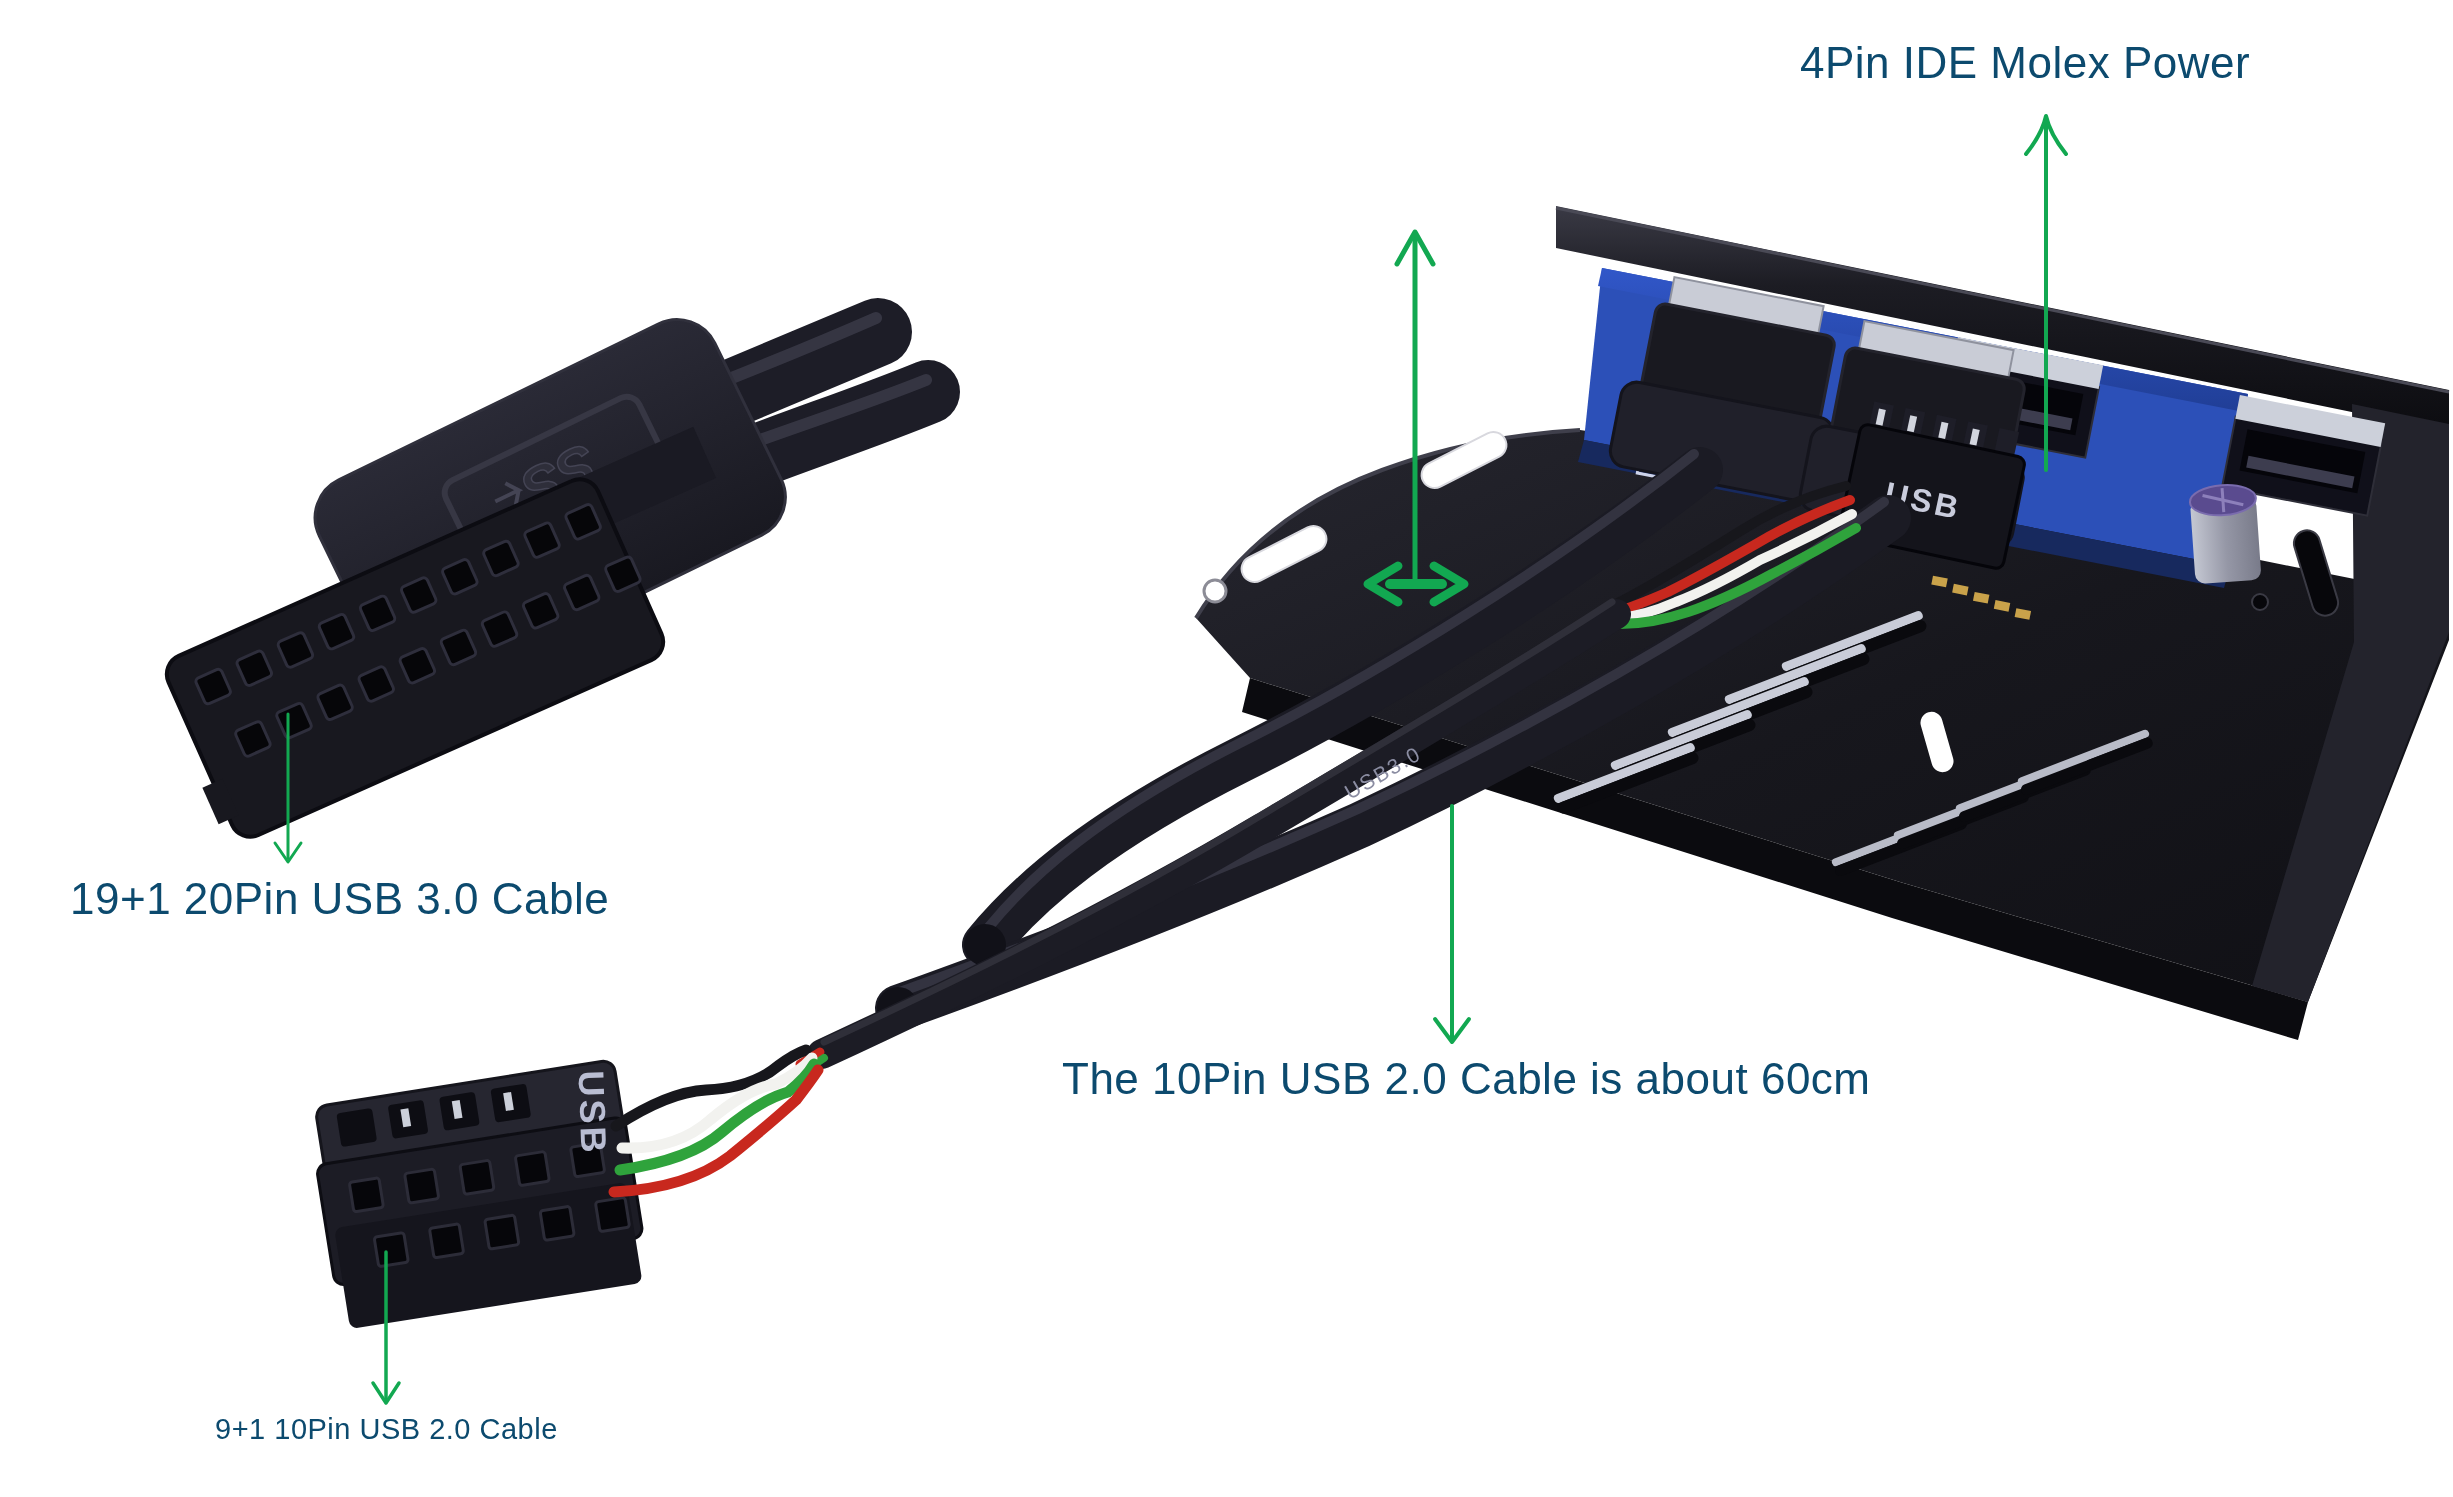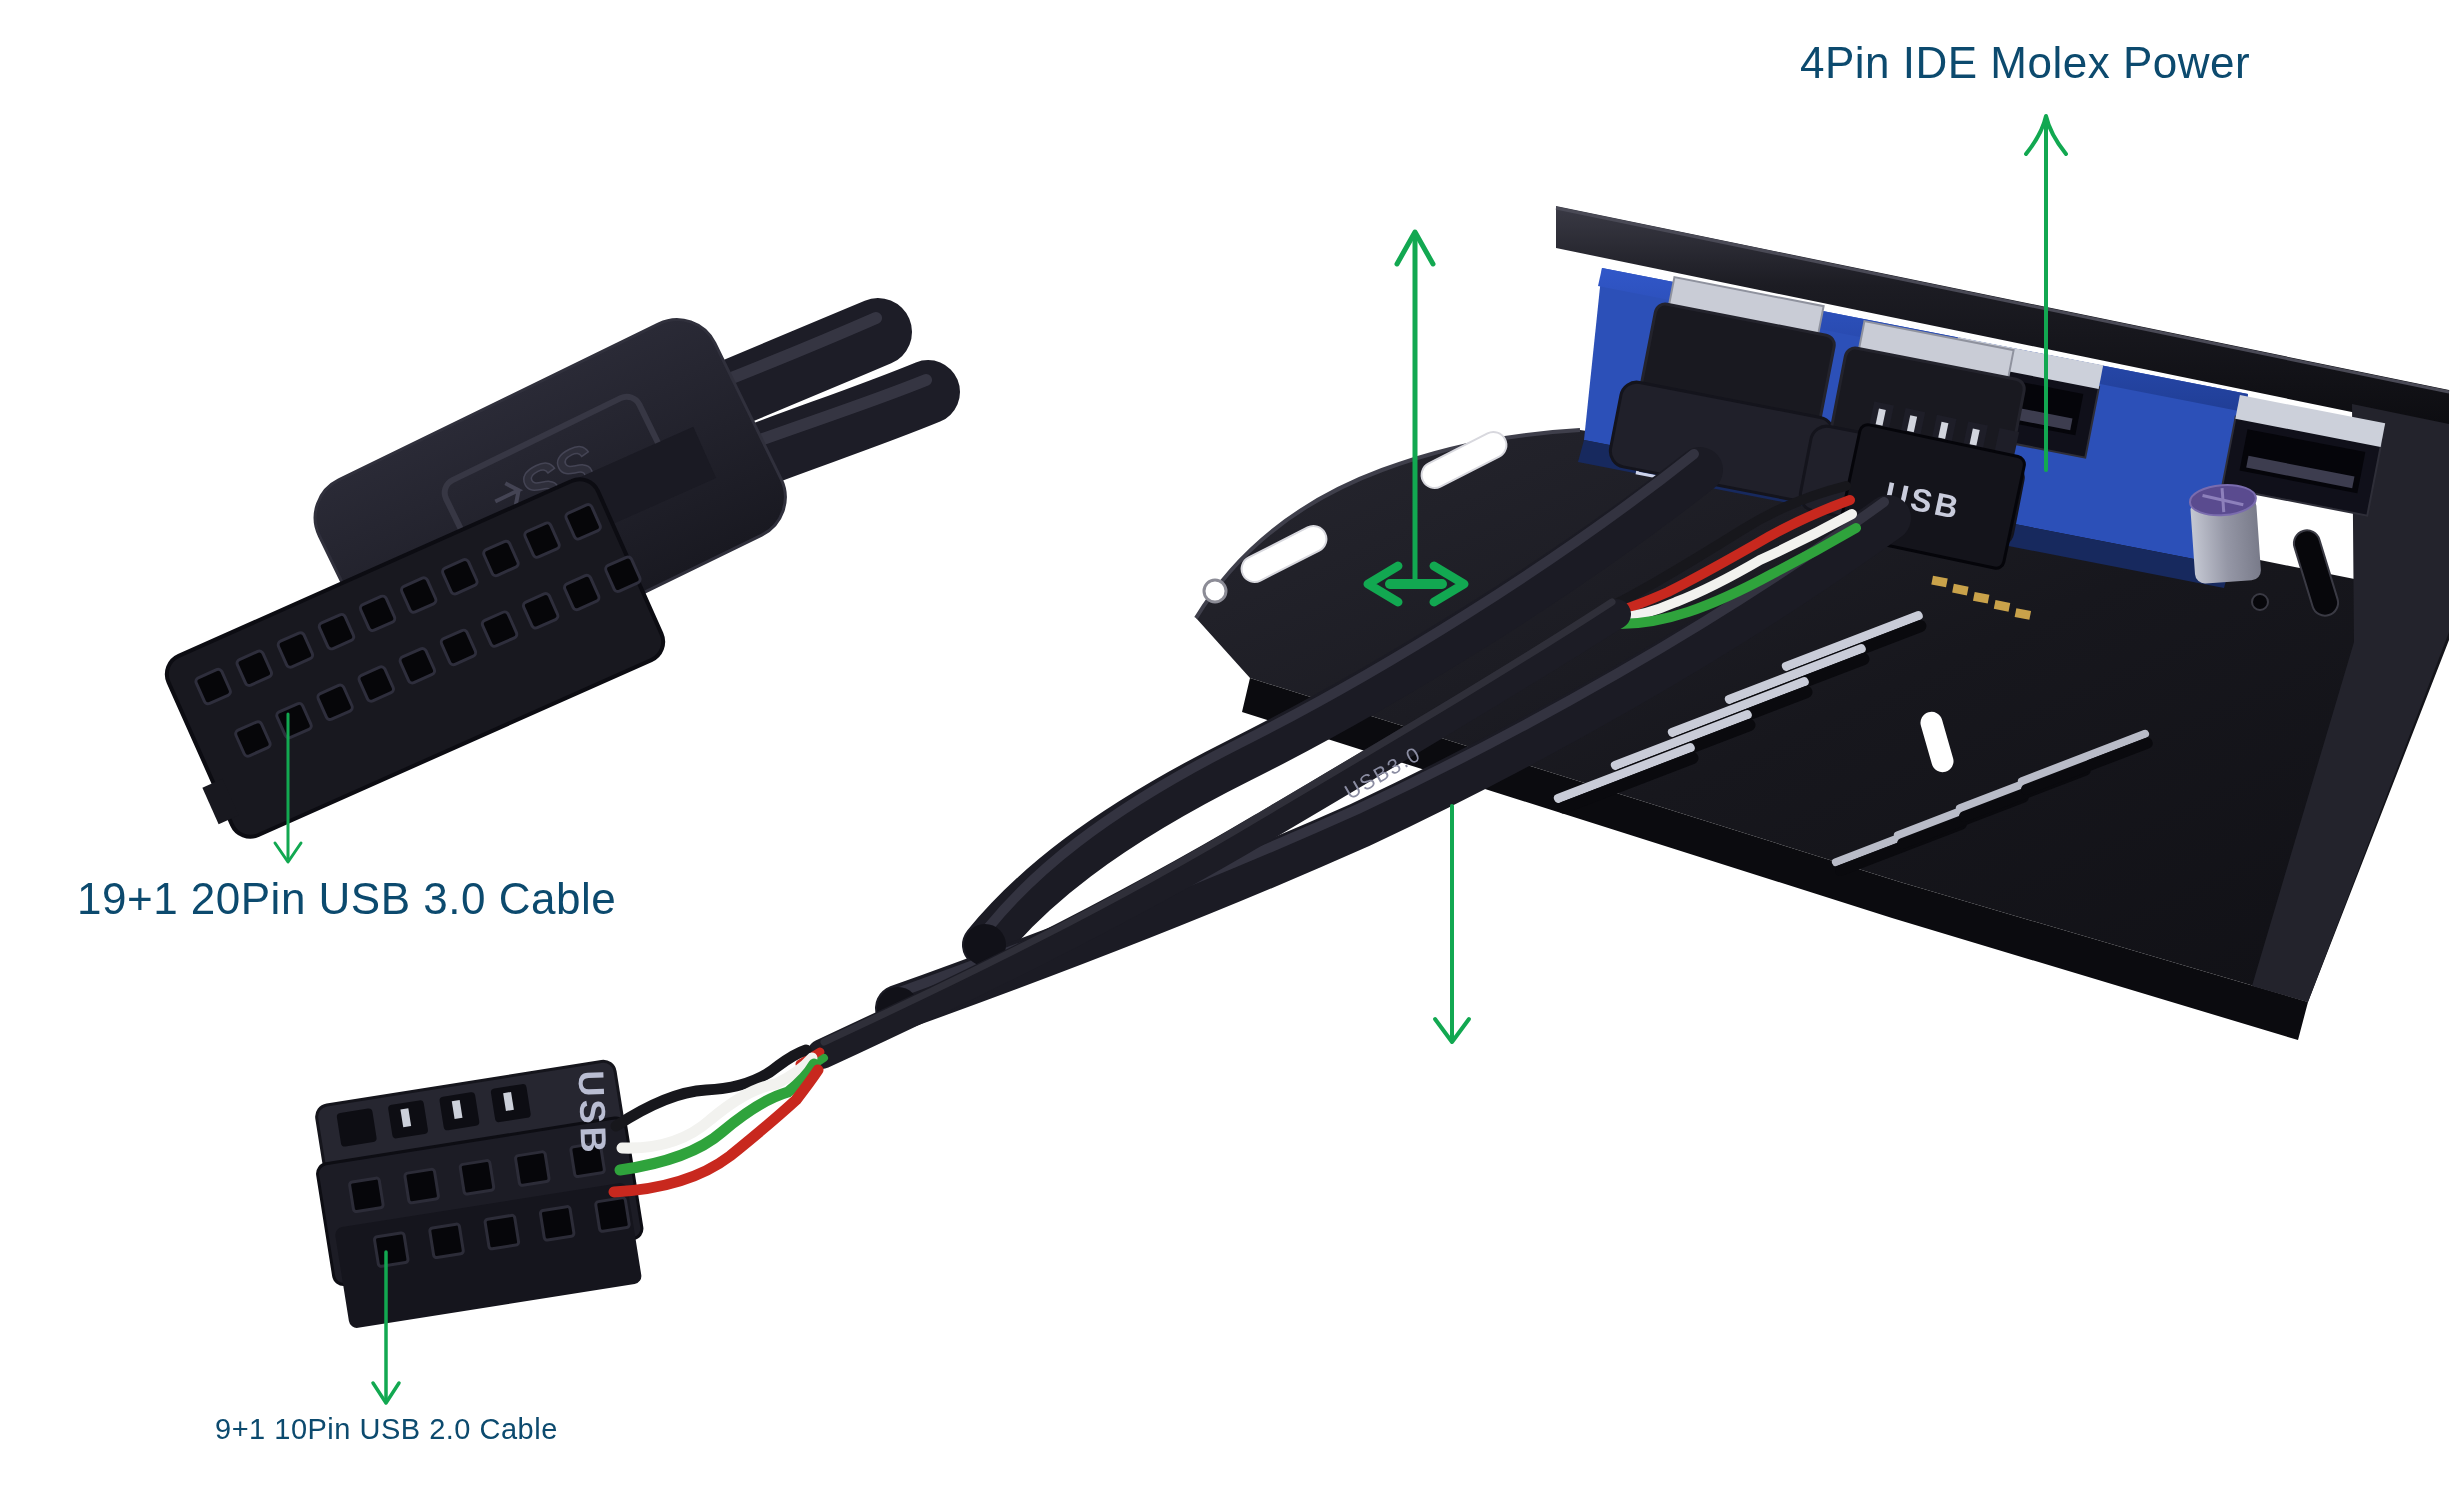--- a/index.html
+++ b/index.html
@@ -5,21 +5,21 @@
   html,body{margin:0;padding:0;background:#ffffff;}
   #stage{position:relative;width:2453px;height:1497px;background:#ffffff;overflow:hidden;
          font-family:"Liberation Sans", sans-serif;}
   #artwork{position:absolute;left:0;top:0;}
   .label{position:absolute;color:#0c4a6e;white-space:nowrap;line-height:1.05;
          font-family:"Liberation Sans", sans-serif;letter-spacing:0.5px;}
   .label-lg{font-size:44px;}
   .label-sm{font-size:29px;}
   #label-molex            {left:1800px;top:40px;}
   #label-usb3-cable-length{left:1014px;top:150px;}
-  #label-usb3-connector   {left:70px;  top:876px;margin-left:7px;}
+  #label-usb3-connector   {left:70px;  top:876px;}
   #label-usb2-cable-length{left:1062px;top:1056px;}
   #label-usb2-connector   {left:215px; top:1414px;}
   text{font-family:"Liberation Sans", sans-serif;}
 </style>
 </head>
 <body>
 
 <div id="stage">
 
 <svg id="artwork" width="2453" height="1497" viewBox="0 0 2453 1497" xmlns="http://www.w3.org/2000/svg">
@@ -313,15 +313,16 @@
 
     <g>
       <line x1="386" y1="1252" x2="386" y2="1400" stroke-width="3.5"></line>
       <path d="M373,1383 L386,1403 L399,1383" stroke-width="3.5"></path>
     </g>
   </g>
 </svg>
 
 <div class="label label-lg" id="label-molex">4Pin IDE Molex Power</div>
 <div class="label label-lg" id="label-usb3-connector">19+1 20Pin USB 3.0 Cable</div>
+<div class="label label-lg" id="label-usb2-cable-length">The 10Pin USB 2.0 Cable is about 60cm</div>
 <div class="label label-sm" id="label-usb2-connector">9+1 10Pin USB 2.0 Cable</div>
 
 </div>
 
 </body></html>

